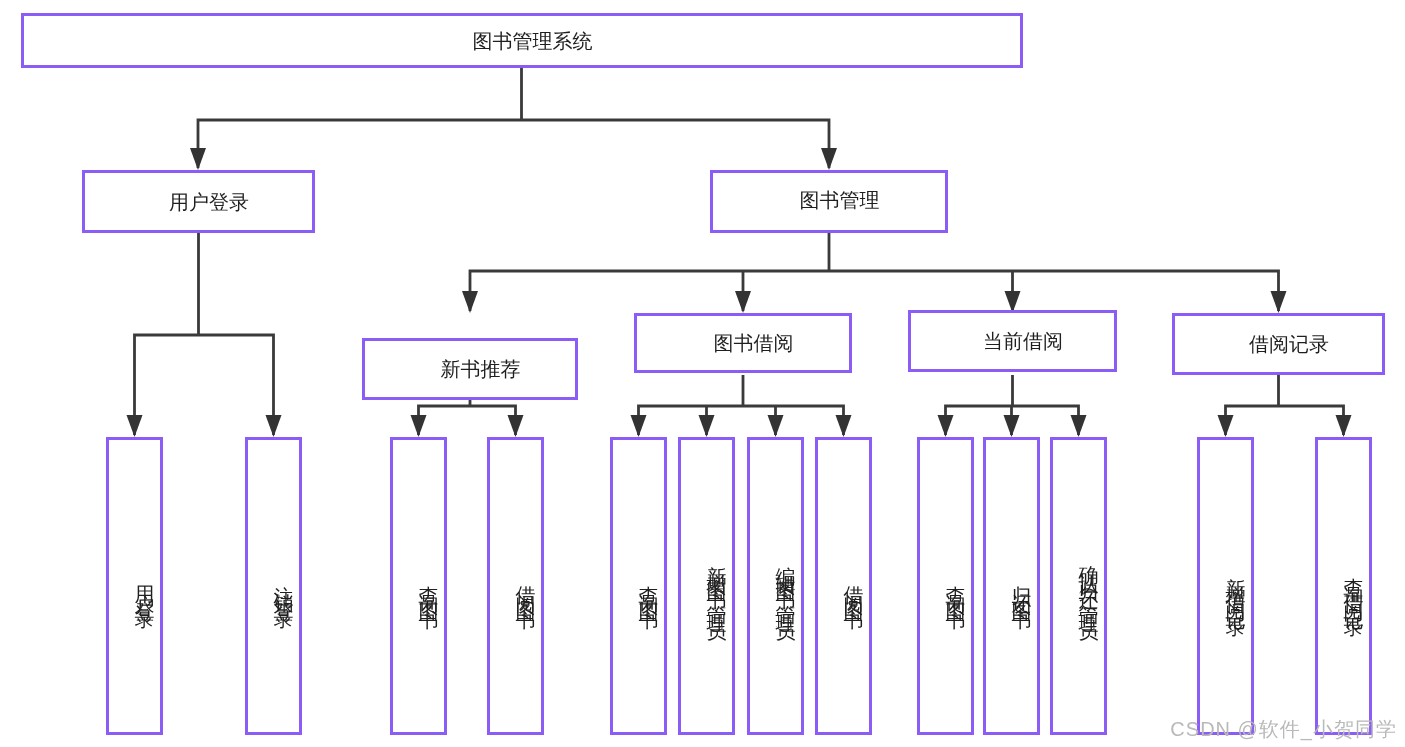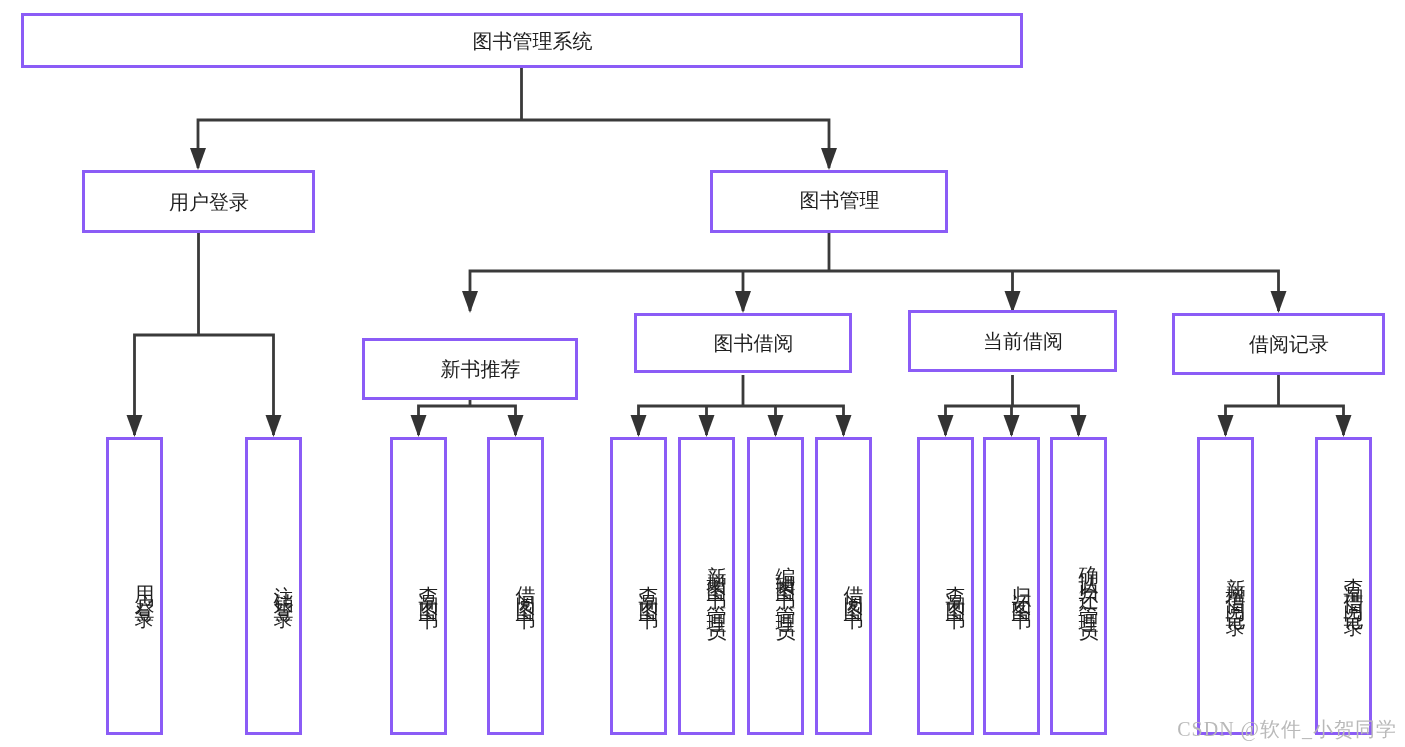--- a/index.html
+++ b/index.html
@@ -50,21 +50,20 @@
     font-size: 20px;
   }
   .watermark {
     position: absolute;
     right: 8px;
     bottom: 4px;
     color: #b9b9b9;
     font-size: 20px;
     letter-spacing: 1px;
     white-space: nowrap;
-    font-family: Liberation Serif, serif;
   }
 </style>
 </head>
 <body>
 
 <div class="canvas">
 
   <svg class="wires" viewBox="0 0 1405 747" xmlns="http://www.w3.org/2000/svg">
 
     <path d="M521.5 68 V120 M198 168 V120 H829 V168"></path>

